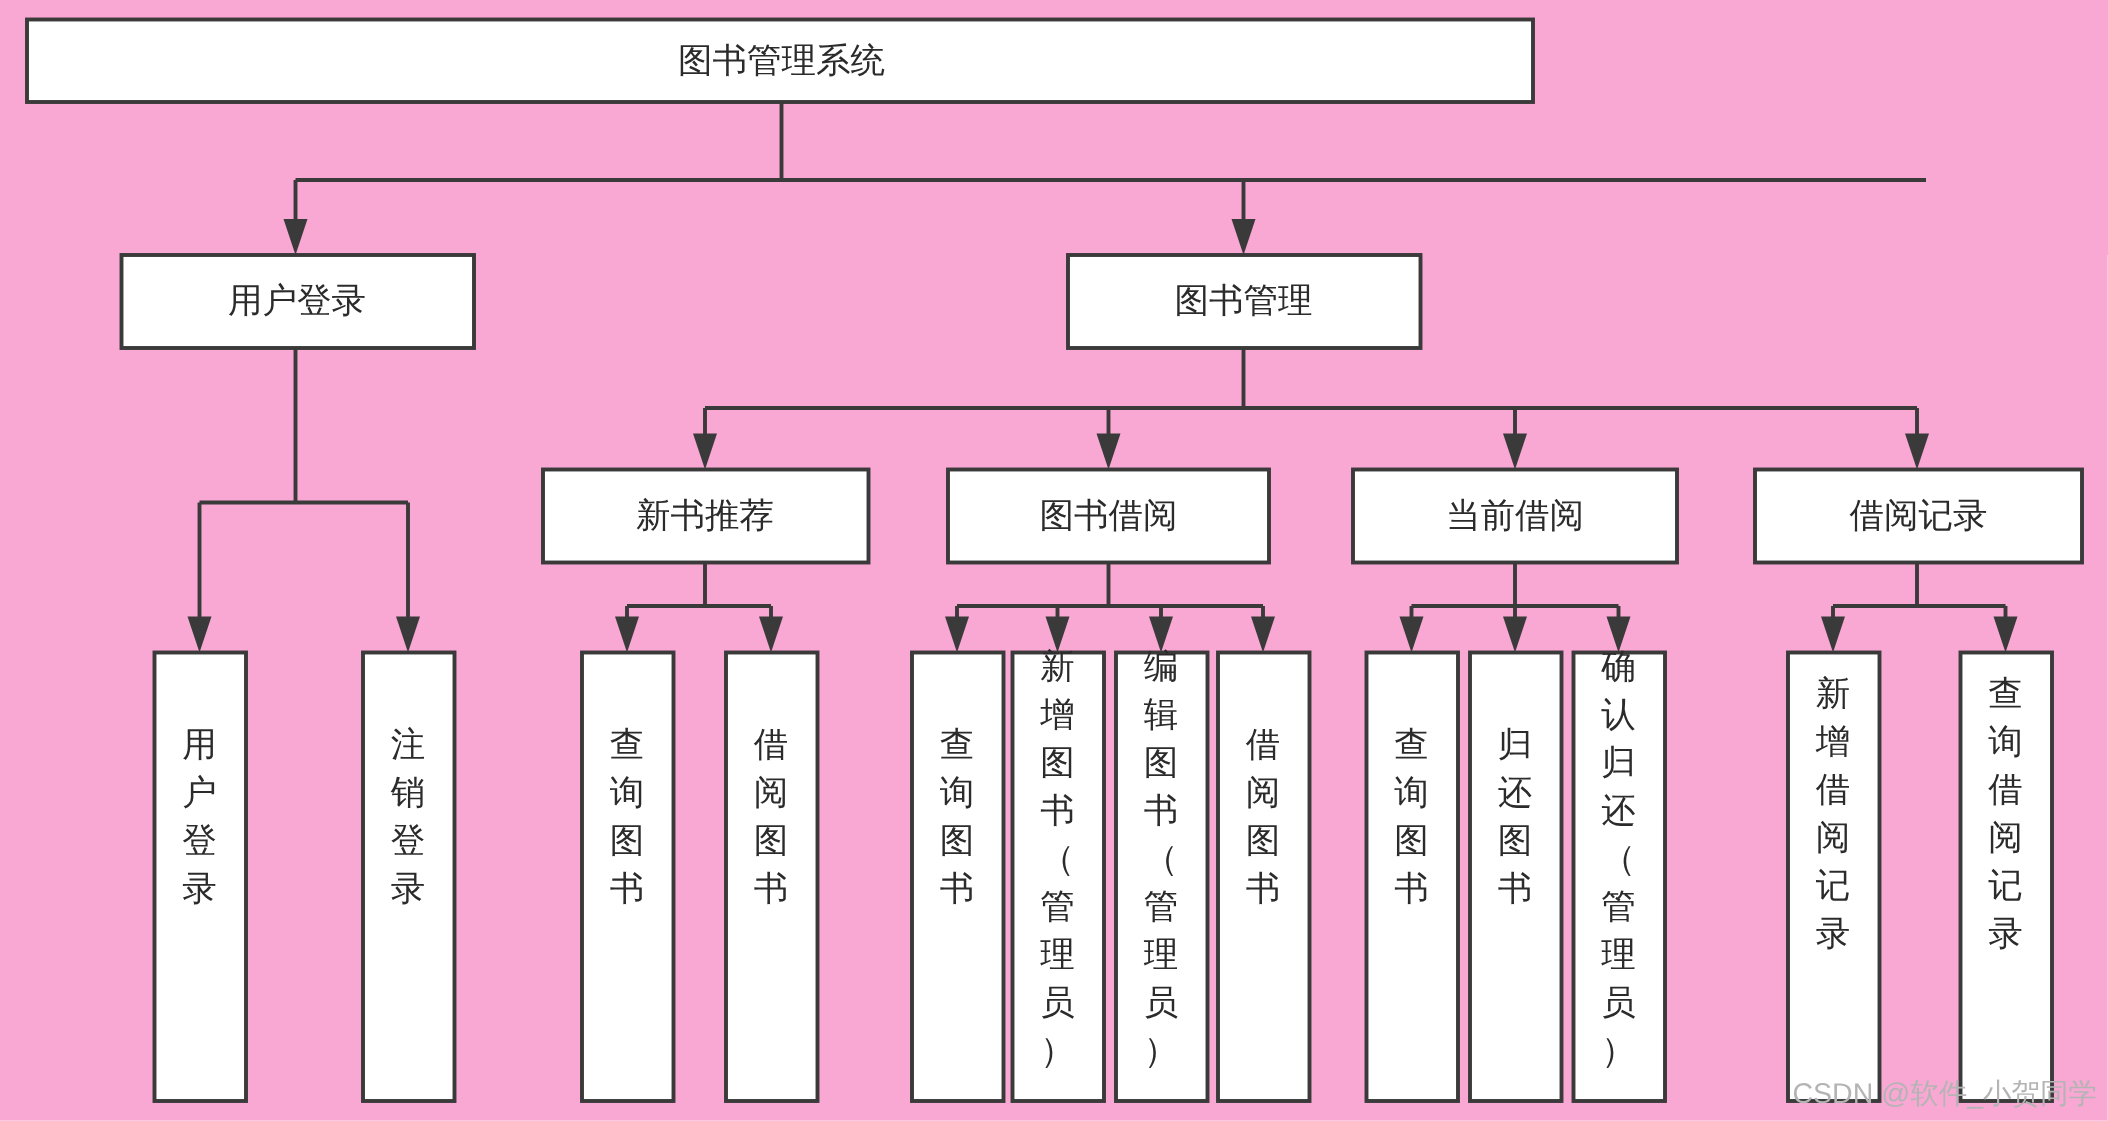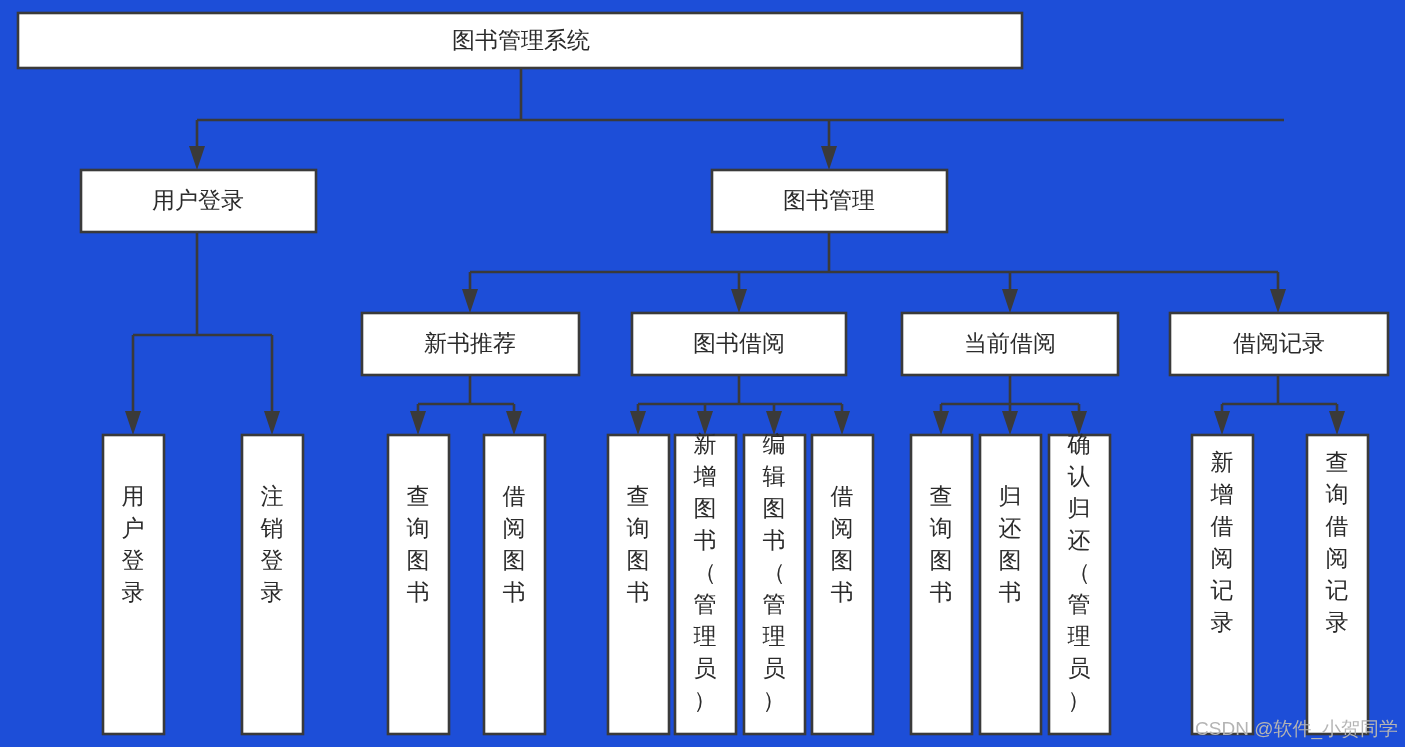--- a/index.html
+++ b/index.html
@@ -11,21 +11,21 @@
     width: 1405px;
     height: 747px;
     font-family: "Liberation Sans", "DejaVu Sans", sans-serif;
     overflow: hidden;
     position: relative;
   }
   #diagram-root {
     position: relative;
     width: 1405px;
     height: 747px;
-    background: #1d4ed8;
+    background: #f9a8d4;
   }
   svg.diagram-canvas {
     position: absolute;
     left: 0;
     top: 0;
     width: 1405px;
     height: 747px;
     display: block;
   }
   .node-box {

